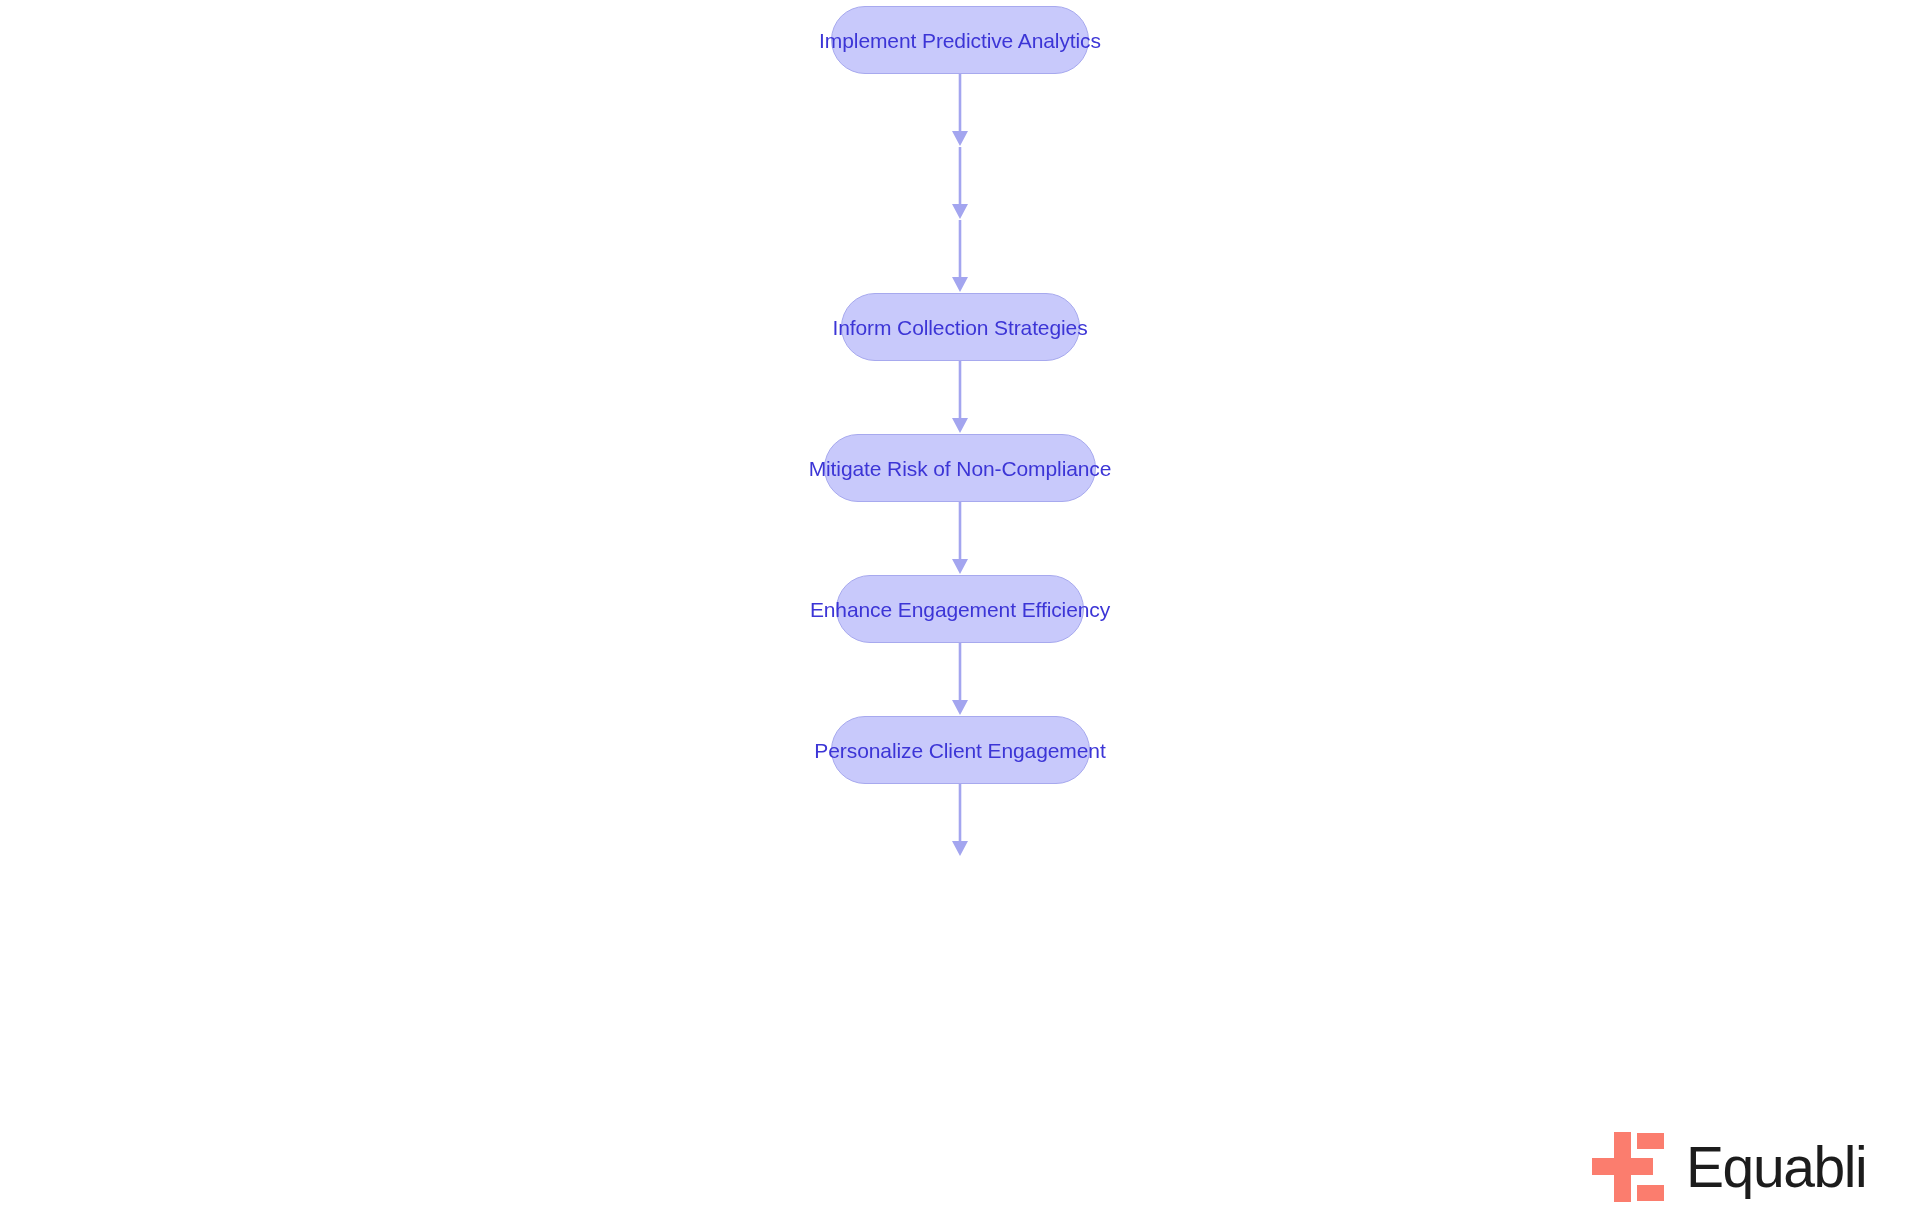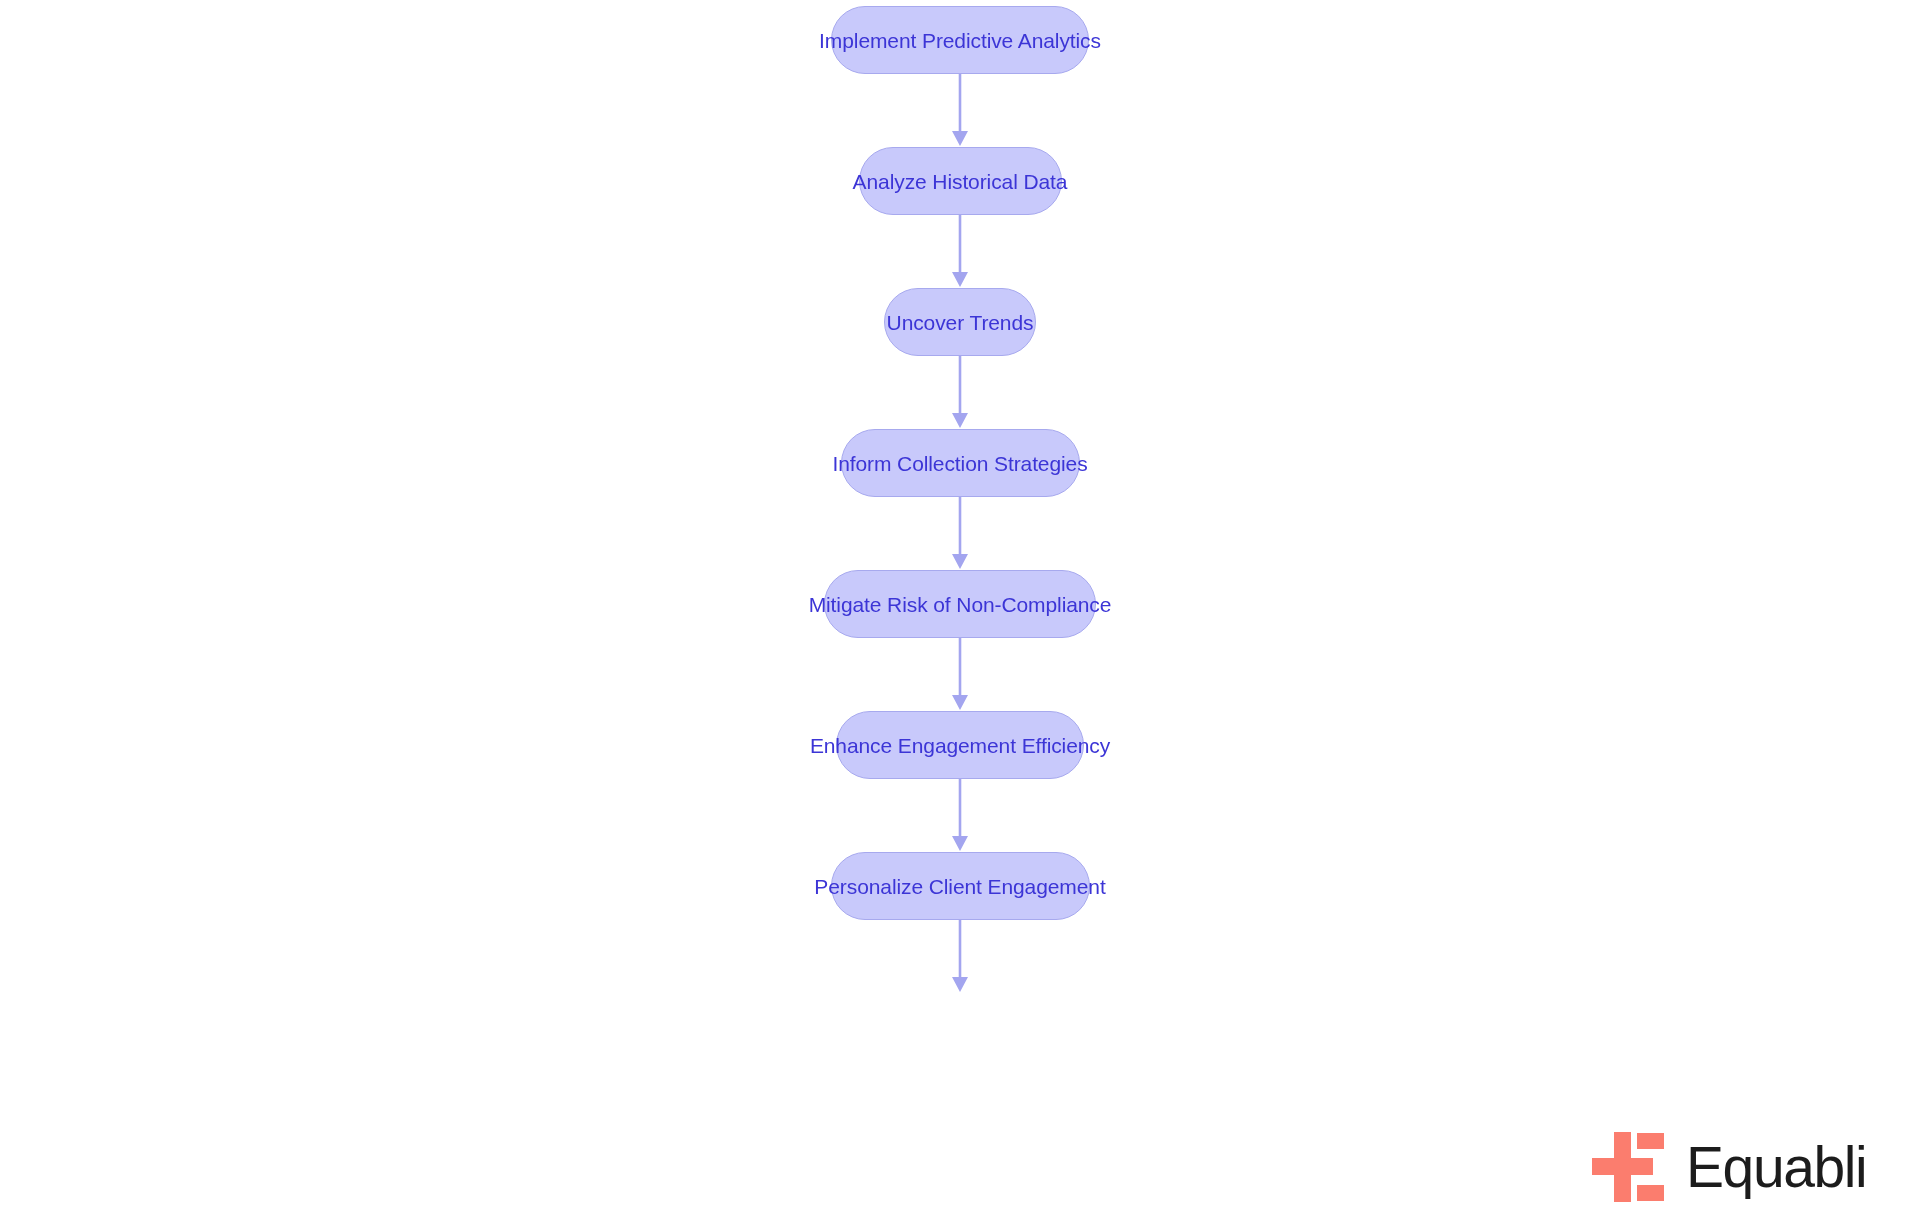--- a/index.html
+++ b/index.html
@@ -111,31 +111,25 @@
   <div class="chart-stack" id="stack" style="top: 6px;">
       <div class="node" style="width: 258px;">
         <span class="node-label">Implement Predictive Analytics</span>
       </div>
       <div class="connector">
         <svg width="40" height="73" viewBox="0 0 40 73">
           <line x1="20" y1="0" x2="20" y2="59" stroke="#a3a5ef" stroke-width="2.6"></line>
           <polygon points="12,57 28,57 20,72" fill="#a3a5ef"></polygon>
         </svg>
       </div>
-      <div class="node" style="width: 203px;">
-        <span class="node-label">Analyze Historical Data</span>
-      </div>
       <div class="connector">
         <svg width="40" height="73" viewBox="0 0 40 73">
           <line x1="20" y1="0" x2="20" y2="59" stroke="#a3a5ef" stroke-width="2.6"></line>
           <polygon points="12,57 28,57 20,72" fill="#a3a5ef"></polygon>
         </svg>
-      </div>
-      <div class="node" style="width: 152px;">
-        <span class="node-label">Uncover Trends</span>
       </div>
       <div class="connector">
         <svg width="40" height="73" viewBox="0 0 40 73">
           <line x1="20" y1="0" x2="20" y2="59" stroke="#a3a5ef" stroke-width="2.6"></line>
           <polygon points="12,57 28,57 20,72" fill="#a3a5ef"></polygon>
         </svg>
       </div>
       <div class="node" style="width: 239px; text-align: center;">
         <span class="node-label">Inform Collection Strategies</span>
       </div>

